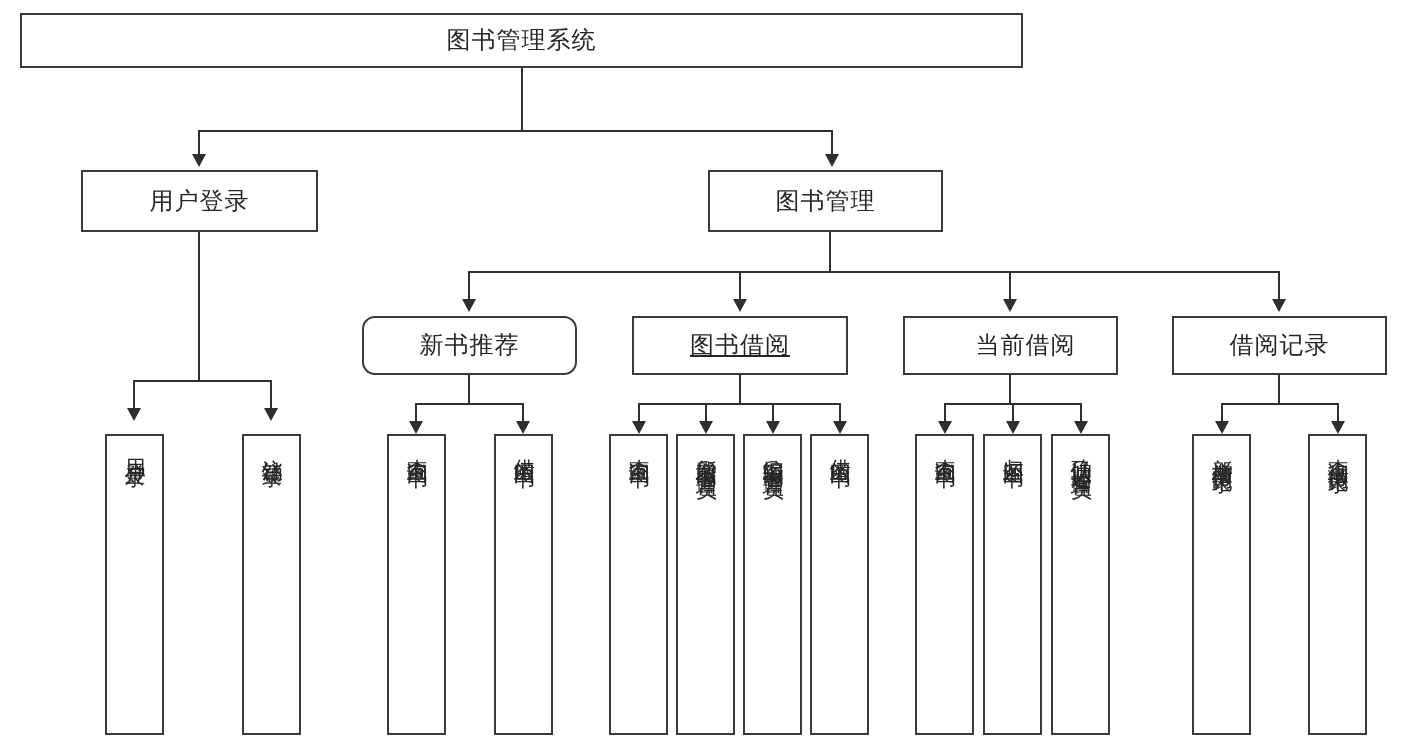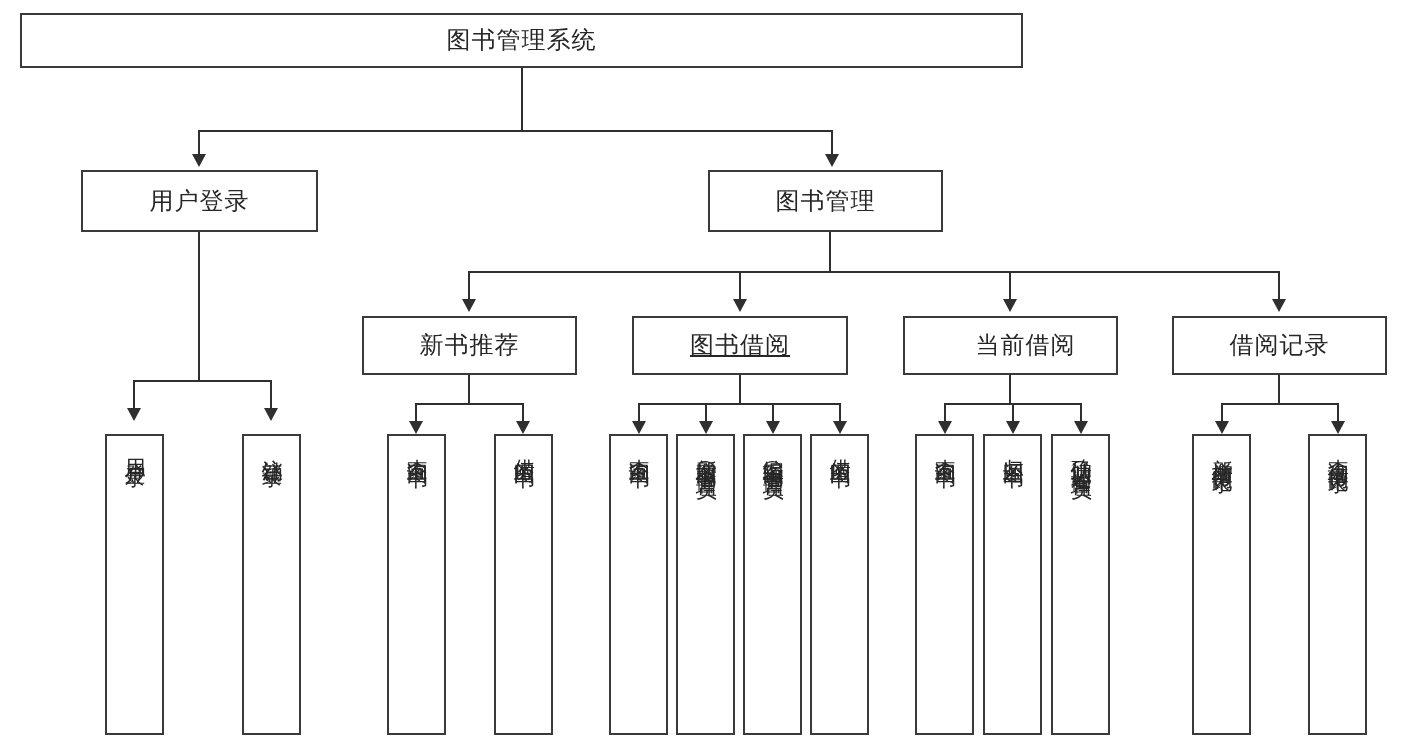--- a/index.html
+++ b/index.html
@@ -114,21 +114,21 @@
   <div class="edge hline" style="left:468px; top:271px; width:811px; height:2px;"></div>
   <div class="edge vline" style="left:468px; top:271px; width:2px; height:30px;"></div>
   <div class="arrow" style="left:462px; top:299px;"></div>
   <div class="edge vline" style="left:739px; top:271px; width:2px; height:30px;"></div>
   <div class="arrow" style="left:733px; top:299px;"></div>
   <div class="edge vline" style="left:1009px; top:271px; width:2px; height:30px;"></div>
   <div class="arrow" style="left:1003px; top:299px;"></div>
   <div class="edge vline" style="left:1278px; top:271px; width:2px; height:30px;"></div>
   <div class="arrow" style="left:1272px; top:299px;"></div>
 
-  <div class="node h" style="left:362px; top:316px; width:215px; height:59px;">
+  <div class="node h" style="left:362px; top:316px; width:215px; height:59px;border-radius:13px;">
     <span class="label">新书推荐</span>
   </div>
   <div class="node h" style="left:632px; top:316px; width:216px; height:59px;text-decoration:underline;">
     <span class="label">图书借阅</span>
   </div>
   <div class="node h" style="left:903px; top:316px; width:215px; height:59px;padding-left:30px;">
     <span class="label">当前借阅</span>
   </div>
   <div class="node h" style="left:1172px; top:316px; width:215px; height:59px;">
     <span class="label">借阅记录</span>

